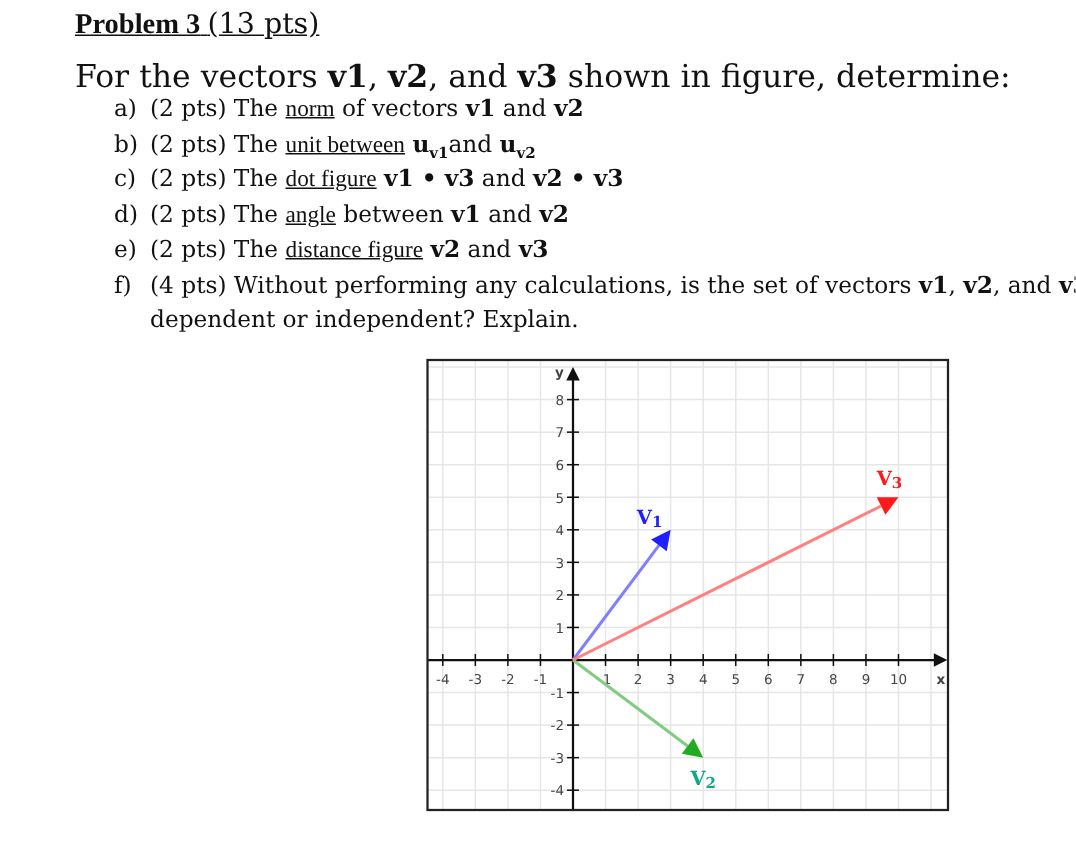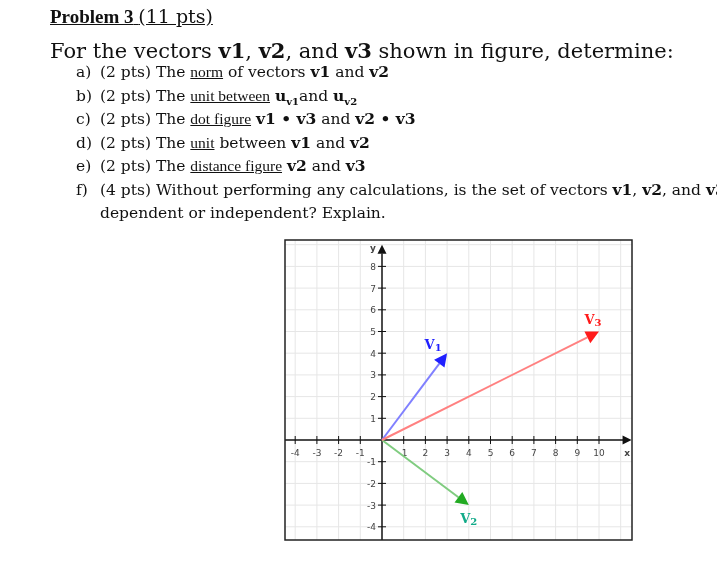--- a/index.html
+++ b/index.html
@@ -17,29 +17,29 @@
   .u { text-decoration:underline;font-family:Liberation Serif, serif; }
   b.v { font-weight:bold; }
   sub.s { font-size:10px; font-weight:bold; }
   svg.graph { position:absolute; left:0; top:0; }
   .ax { font-family:"DejaVu Sans","Liberation Sans",sans-serif; font-size:9px; fill:#444; }
   .vl { font-family:"DejaVu Serif","Liberation Serif",serif; font-size:13px; font-weight:bold; }
 </style>
 </head>
 <body>
 
-<div class="title"><span class="u">Problem 3</span><span class="u"> </span><span class="pts">(11 pts)</span></div>
+<div class="title"><span class="u">Problem 3</span><span class="u"> </span><span class="pts">(13 pts)</span></div>
 
 <div class="intro"><span>For the vectors </span><b class="v">v1</b><span>, </span><b class="v">v2</b><span>, and </span><b class="v">v3</b><span> shown in figure, determine:</span></div>
 
 <ul class="list">
   <li><span class="mk">a)</span><span>(2 pts) The </span><span class="u">norm</span><span> of vectors </span><b class="v">v1</b><span> and </span><b class="v">v2</b></li>
   <li><span class="mk">b)</span><span>(2 pts) The </span><span class="u">unit between</span><span> </span><b class="v">u</b><sub class="s">v1</sub><span>and </span><b class="v">u</b><sub class="s">v2</sub></li>
   <li><span class="mk">c)</span><span>(2 pts) The </span><span class="u">dot figure</span><span> </span><b class="v">v1 • v3</b><span> and </span><b class="v">v2 • v3</b></li>
-  <li><span class="mk">d)</span><span>(2 pts) The </span><span class="u">unit</span><span> between </span><b class="v">v1</b><span> and </span><b class="v">v2</b></li>
+  <li><span class="mk">d)</span><span>(2 pts) The </span><span class="u">angle</span><span> between </span><b class="v">v1</b><span> and </span><b class="v">v2</b></li>
   <li><span class="mk">e)</span><span>(2 pts) The </span><span class="u">distance figure</span><span> </span><b class="v">v2</b><span> and </span><b class="v">v3</b></li>
   <li class="wrap"><span class="mk">f)</span><span>(4 pts) Without performing any calculations, is the set of vectors </span><b class="v">v1</b><span>, </span><b class="v">v2</b><span>, and </span><b class="v">v3</b><span class="cont">dependent or independent? Explain.</span></li>
 </ul>
 
 <svg class="graph" width="717" height="572">
   <defs>
     <clipPath id="frameclip">
         <rect x="285" y="240" width="347" height="300"></rect>
       </clipPath>
   </defs>

